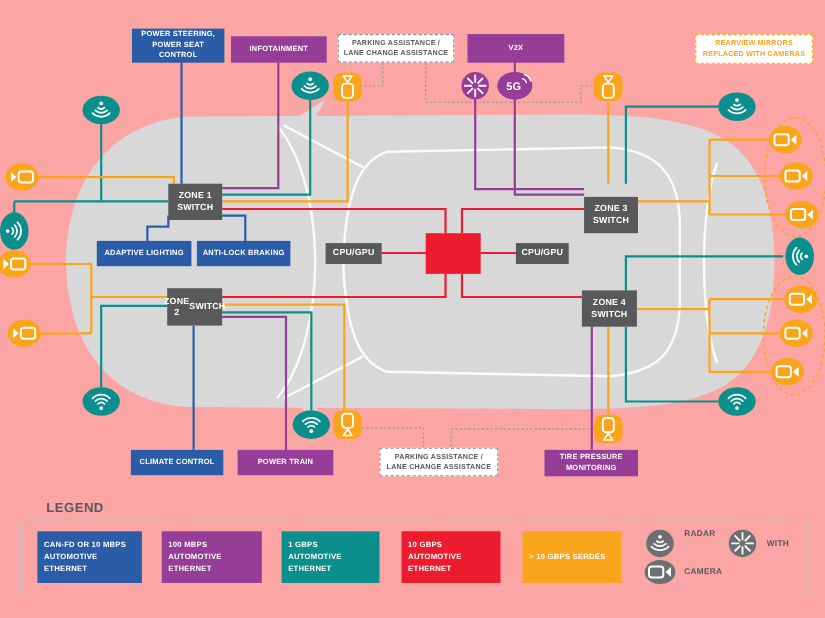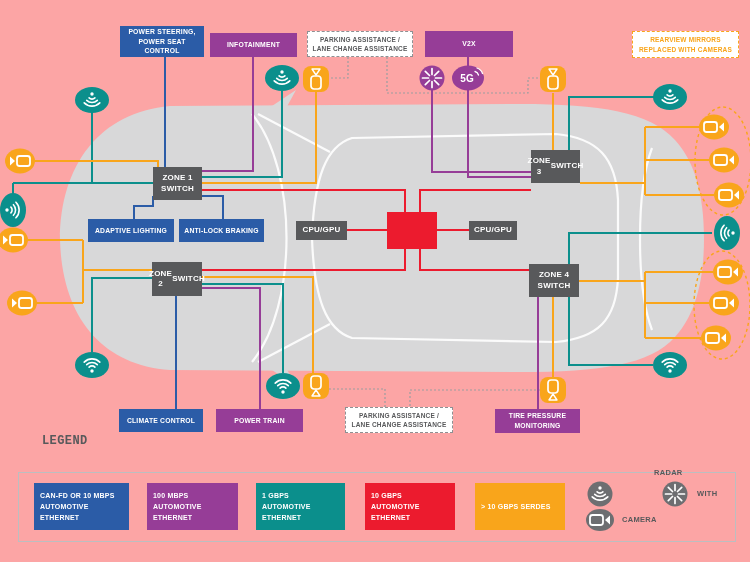--- a/index.html
+++ b/index.html
@@ -257,45 +257,45 @@
   <div class="box dashed-yellow" style="left:632px;top:31px;width:107px;height:27px;">REARVIEW MIRRORS REPLACED WITH CAMERAS</div>
 
   <div class="box lbl-dark" style="left:153px;top:167px;width:49px;height:33px;flex-direction:column;">
     <span>ZONE 1</span>
     <span>SWITCH</span>
   </div>
   <div class="box lbl-dark" style="left:152px;top:262px;width:50px;height:34px;flex-direction:row;">
     <span>ZONE 2</span>
     <span>SWITCH</span>
   </div>
-  <div class="box lbl-dark" style="left:531px;top:150px;width:49px;height:33px;flex-direction:row;">
+  <div class="box lbl-dark" style="left:531px;top:179px;width:49px;height:33px;flex-direction:column;">
     <span>ZONE 3</span>
     <span>SWITCH</span>
   </div>
   <div class="box lbl-dark" style="left:529px;top:264px;width:50px;height:33px;flex-direction:column;text-align:right;">
     <span>ZONE 4</span>
     <span>SWITCH</span>
   </div>
 
   <div class="box lbl-blue" style="left:88px;top:219px;width:86px;height:23px;">ADAPTIVE LIGHTING</div>
   <div class="box lbl-blue" style="left:179px;top:219px;width:85px;height:23px;">ANTI-LOCK BRAKING</div>
 
   <div class="box lbl-dark" style="left:296px;top:221px;width:51px;height:19px;">CPU/GPU</div>
   <div class="box lbl-dark" style="left:469px;top:221px;width:48px;height:19px;">CPU/GPU</div>
   <div class="box lbl-red" style="left:387px;top:212px;width:50px;height:37px;"></div>
 
   <div class="box lbl-blue" style="left:119px;top:409px;width:84px;height:23px;">CLIMATE CONTROL</div>
   <div class="box lbl-purple" style="left:216px;top:409px;width:87px;height:23px;">POWER TRAIN</div>
   <div class="box dashed-gray" style="left:345px;top:407px;width:108px;height:26px;">PARKING ASSISTANCE / LANE CHANGE ASSISTANCE</div>
   <div class="box lbl-purple" style="left:495px;top:409px;width:85px;height:24px;">TIRE PRESSURE MONITORING</div>
 
-  <div class="legend-title" style="left:42px;top:434px;font-family:Liberation Mono, monospace;">LEGEND</div>
+  <div class="legend-title" style="left:42px;top:454px;">LEGEND</div>
   <div class="legend-frame" style="left:18px;top:472px;width:716px;height:68px;"></div>
   <div class="chip c1" style="left:34px;top:483px;width:95px;height:47px;">CAN-FD OR 10 MBPS AUTOMOTIVE ETHERNET</div>
   <div class="chip c2" style="left:147px;top:483px;width:91px;height:47px;">100 MBPS AUTOMOTIVE ETHERNET</div>
   <div class="chip c3" style="left:256px;top:483px;width:89px;height:47px;">1 GBPS AUTOMOTIVE ETHERNET</div>
   <div class="chip c4" style="left:365px;top:483px;width:90px;height:47px;">10 GBPS AUTOMOTIVE ETHERNET</div>
   <div class="chip c5" style="left:475px;top:483px;width:90px;height:47px;">&gt; 10 GBPS SERDES</div>
-  <div class="sensor-label" style="left:622px;top:468px;margin-left:32px;">RADAR</div>
+  <div class="sensor-label" style="left:622px;top:480px;">RADAR</div>
   <div class="sensor-label" style="left:622px;top:515px;">CAMERA</div>
   <div class="sensor-label" style="left:697px;top:489px;">WITH</div>
 
 </div>
 
 </body></html>

